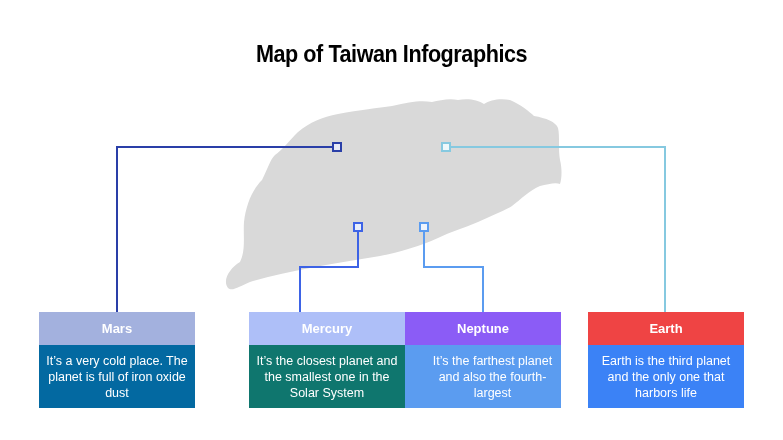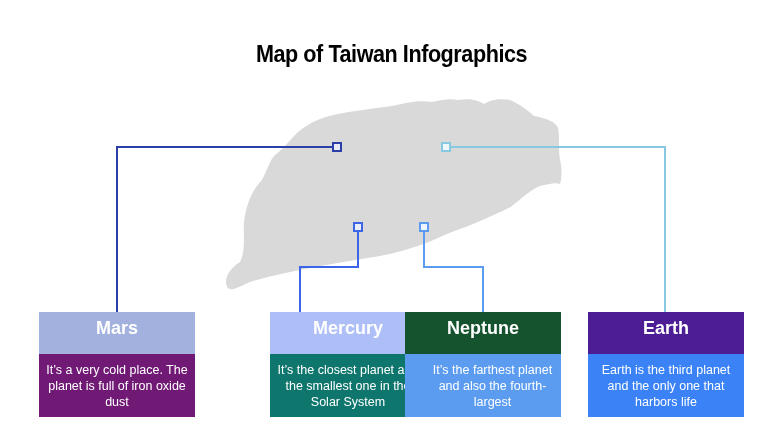--- a/index.html
+++ b/index.html
@@ -1,20 +1,20 @@
 <!DOCTYPE html>
 <html><head>
 <meta charset="utf-8">
 <style>
   html, body { margin:0; padding:0; }
   body { width:783px; height:440px; background:#ffffff; position:relative; overflow:hidden; font-family:"Liberation Sans", sans-serif; }
   .title { position:absolute; left:0; width:783px; top:40px; text-align:center; font-size:24px; font-weight:bold; color:#000; letter-spacing:-0.5px; font-family:"Liberation Sans", sans-serif; transform:scaleX(0.9); }
   svg.map { position:absolute; left:0; top:0; }
   .card { position:absolute; top:312px; width:156px; }
-  .card .head { height:42px; line-height:33px; text-align:center; color:#fff; font-weight:bold; font-size:18px; }
+  .card .head { height:33px; line-height:33px; text-align:center; color:#fff; font-weight:bold; font-size:13px; }
   .card .body { height:63px; display:flex; align-items:center; justify-content:center; text-align:center; color:#fff; font-size:12.5px; line-height:16px; padding:0 6px; box-sizing:border-box; }
 </style>
 </head>
 <body>
 
 <div class="title">Map of Taiwan Infographics</div>
 
 <svg class="map" width="783" height="440">
   <path fill="#d9d9d9" d="M228,288 C222,280 230,268 240,262 C246,250 243,235 244,222 C246,205 252,190 262,180
        C268,168 270,160 275,155 C282,150 290,140 298,132 C310,122 322,117 338,114
@@ -33,26 +33,26 @@
 
   <polyline points="483,312 483,267 424,267 424,231" fill="none" stroke="#5b9cf0" stroke-width="2"></polyline>
   <rect x="420" y="223" width="8" height="8" fill="#eef4fd" stroke="#5b9cf0" stroke-width="2"></rect>
 
   <polyline points="665,312 665,147 450,147" fill="none" stroke="#86c9e0" stroke-width="2"></polyline>
   <rect x="442" y="143" width="8" height="8" fill="#eef8fb" stroke="#86c9e0" stroke-width="2"></rect>
 </svg>
 
 <div class="card" style="left:39px;">
   <div class="head" style="background:#a3b1de;">Mars</div>
-  <div class="body" style="background:#701a75;">It’s a very cold place. The planet is full of iron oxide dust</div>
+  <div class="body" style="background:#0369a1;">It’s a very cold place. The planet is full of iron oxide dust</div>
 </div>
-<div class="card" style="left:239px;padding-left:31px;">
+<div class="card" style="left:218px;padding-left:31px;">
   <div class="head" style="background:#aebff8;">Mercury</div>
   <div class="body" style="background:#0f766e;">It’s the closest planet and the smallest one in the Solar System</div>
 </div>
 <div class="card" style="left:405px;">
-  <div class="head" style="background:#14532d;">Neptune</div>
+  <div class="head" style="background:#8b5cf6;">Neptune</div>
   <div class="body" style="background:#5b9cf0;padding-left:25px;">It’s the farthest planet and also the fourth-largest</div>
 </div>
 <div class="card" style="left:588px;">
-  <div class="head" style="background:#4c1d95;text-align:center;">Earth</div>
+  <div class="head" style="background:#ef4444;text-align:center;">Earth</div>
   <div class="body" style="background:#3b82f6;">Earth is the third planet and the only one that harbors life</div>
 </div>
 
 </body></html>

